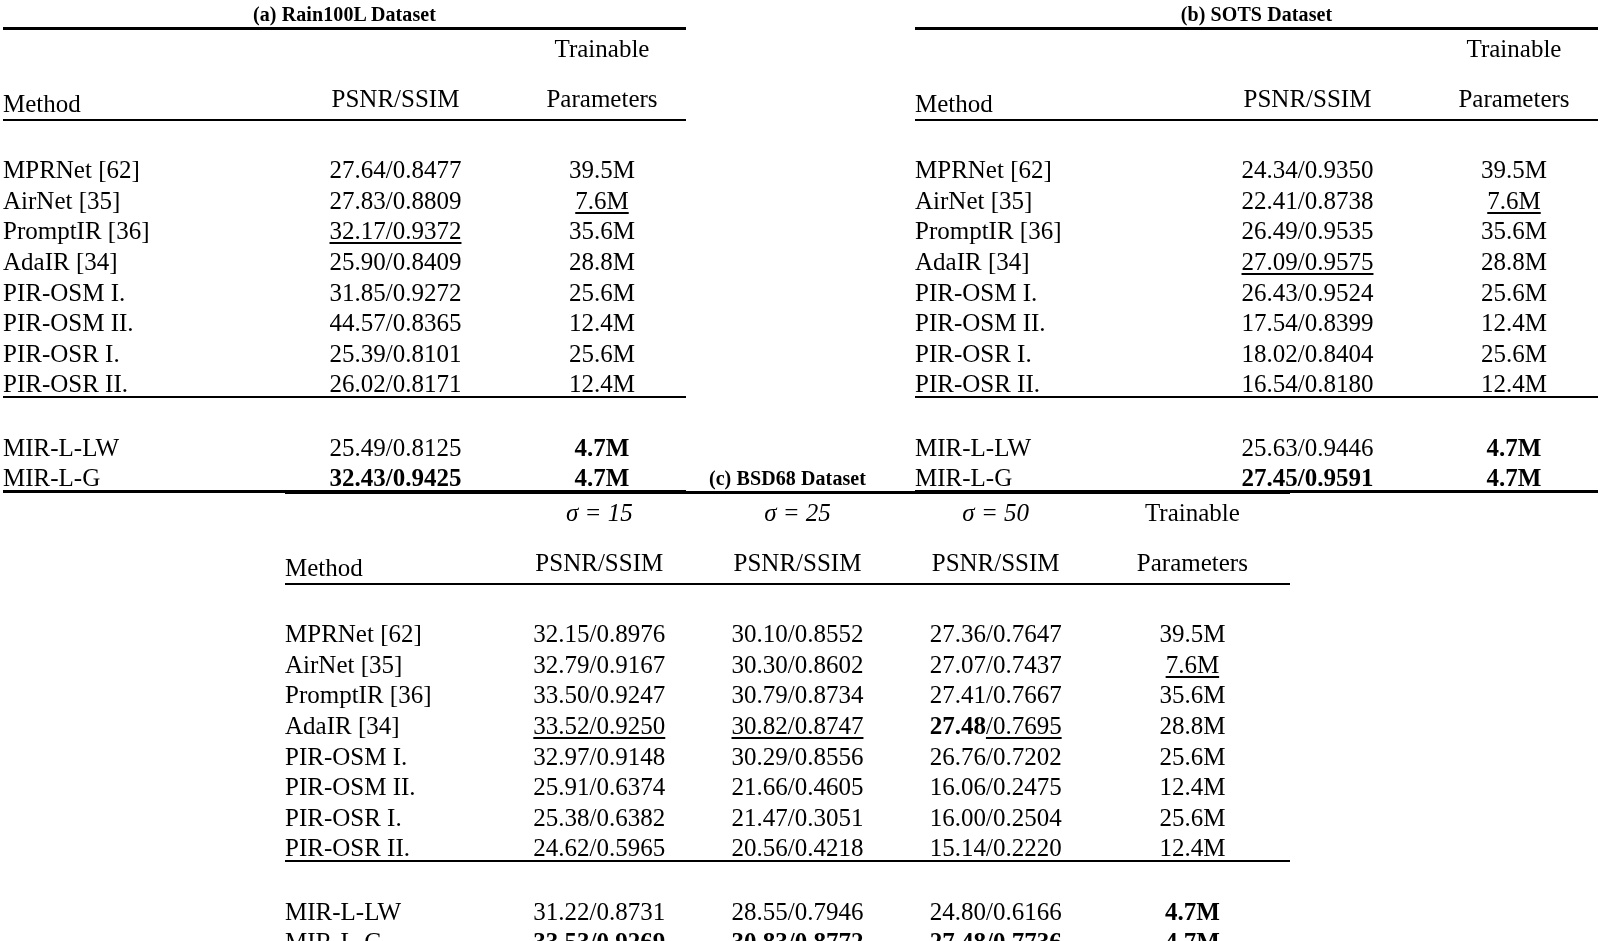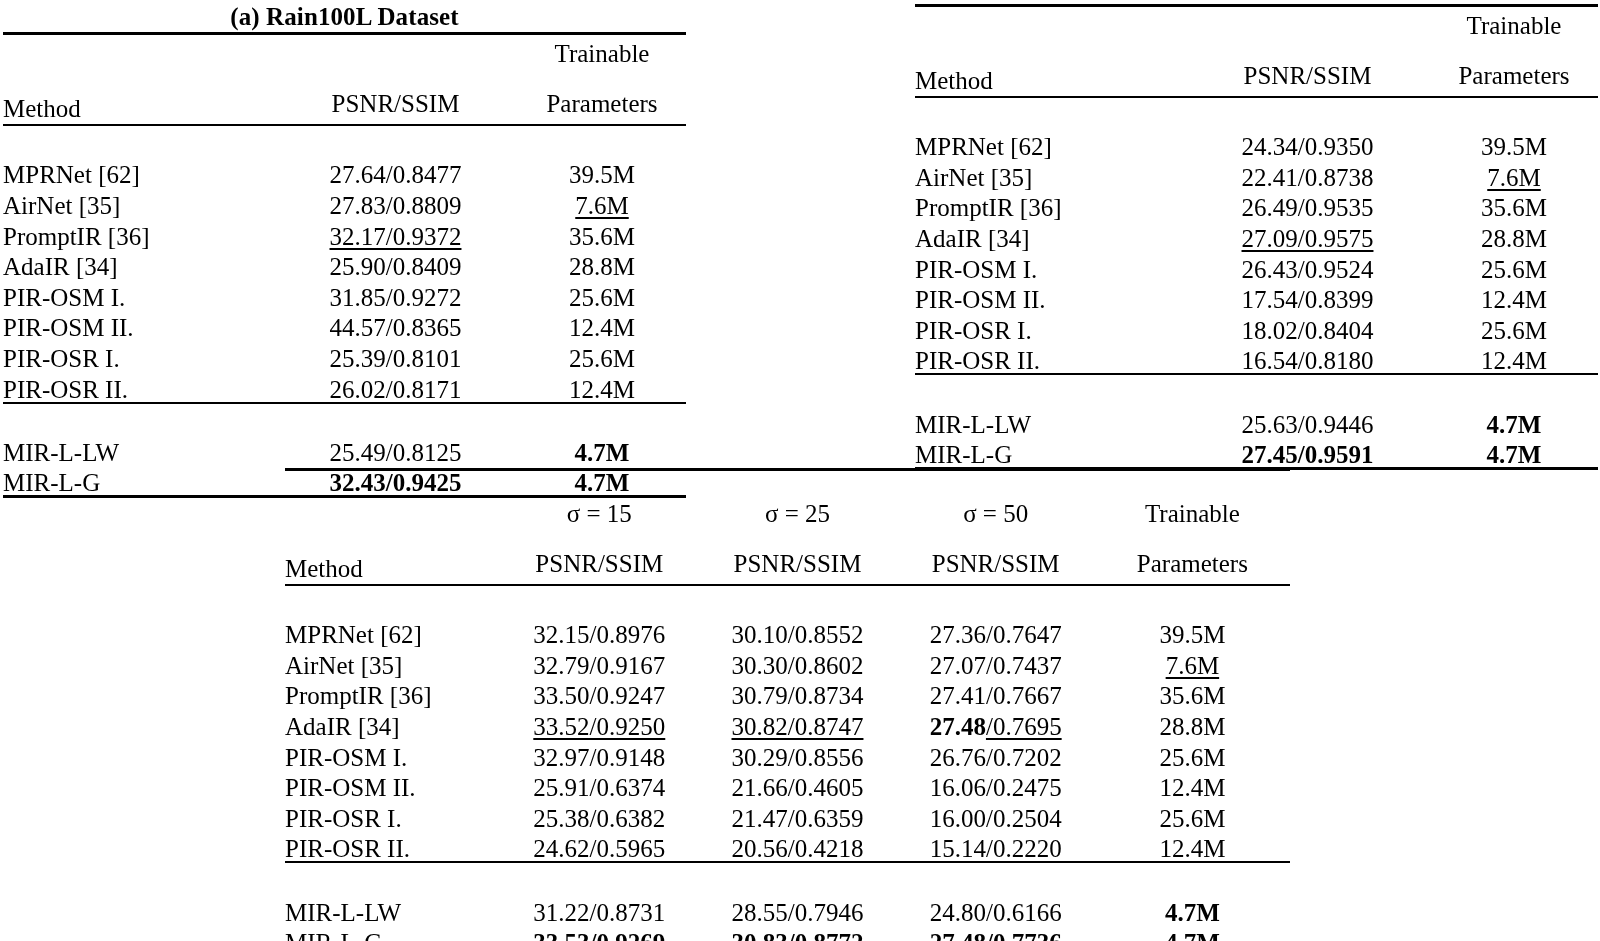--- a/index.html
+++ b/index.html
@@ -22,21 +22,21 @@
     height: 941px;
   }
 
   
   .tbl-block {
     position: absolute;
   }
   .tbl-caption {
     text-align: center;
     font-weight: bold;
-    font-size: 25px;
+    font-size: 20px;
     line-height: 1.05;
     letter-spacing: 0.1px;
     padding-bottom: 2px;
     white-space: nowrap;
   }
   table.tbl {
     border-collapse: collapse;
     width: 100%;
     font-size: 25px;
     line-height: 1.0;
@@ -71,21 +71,21 @@
     padding-top: 0px;
   }
   table.tbl tbody.hdr-rows td {
     padding-top: 6px;
     padding-bottom: 8px;
   }
 
   .b { font-weight: bold; }
   .u { text-decoration: underline; text-underline-offset: 2.5px; text-decoration-thickness: 1.6px; }
 
-  .sig { font-family: "Liberation Serif","DejaVu Serif",serif; margin-top: 24px; }
+  .sig { font-style: italic; font-family: "Liberation Serif","DejaVu Serif",serif; }
 
   
   #table-a { left: 3px; top: 4px; width: 683px; }
   #table-a col.col-method { width: 270px; }
   #table-a col.col-psnr   { width: 245px; }
   #table-a col.col-param  { width: 168px; }
 
   
   #table-b { left: 915px; top: 4px; width: 683px; }
   #table-b col.col-method { width: 270px; }
@@ -189,20 +189,21 @@
         <tr class="rule-bot spacer-row-sm">
             <td></td>
             <td></td>
             <td></td>
           </tr>
       </tbody>
     </table>
   </div>
 
   <div class="tbl-block" id="table-b">
+    <div class="tbl-caption">(b)  SOTS Dataset</div>
     <table class="tbl">
       <colgroup>
         <col class="col-method">
           <col class="col-psnr">
           <col class="col-param">
       </colgroup>
       <tbody class="hdr-rows">
         <tr class="rule-top">
           <td class="hdr-method">Method</td>
           <td class="hdr-center">PSNR/SSIM</td>
@@ -280,20 +281,21 @@
         <tr class="rule-bot spacer-row-sm">
             <td></td>
             <td></td>
             <td></td>
           </tr>
       </tbody>
     </table>
   </div>
 
   <div class="tbl-block" id="table-c">
+    <div class="tbl-caption">(c)  BSD68 Dataset</div>
     <table class="tbl">
       <colgroup>
         <col class="col-method">
           <col class="col-s">
           <col class="col-s">
           <col class="col-s">
           <col class="col-param">
       </colgroup>
       <tbody class="hdr-rows">
         <tr class="rule-top">
@@ -363,21 +365,21 @@
         <tr>
           <td class="c-method">PIR-OSM II.</td>
           <td class="c-val"><span>25.91/0.6374</span></td>
           <td class="c-val"><span>21.66/0.4605</span></td>
           <td class="c-val"><span>16.06/0.2475</span></td>
           <td class="c-val"><span>12.4M</span></td>
         </tr>
         <tr>
           <td class="c-method">PIR-OSR I.</td>
           <td class="c-val"><span>25.38/0.6382</span></td>
-          <td class="c-val"><span>21.47/0.6359</span></td>
+          <td class="c-val"><span>21.47/0.3051</span></td>
           <td class="c-val"><span>16.00/0.2504</span></td>
           <td class="c-val"><span>25.6M</span></td>
         </tr>
         <tr>
           <td class="c-method">PIR-OSR II.</td>
           <td class="c-val"><span>24.62/0.5965</span></td>
           <td class="c-val"><span>20.56/0.4218</span></td>
           <td class="c-val"><span>15.14/0.2220</span></td>
           <td class="c-val"><span>12.4M</span></td>
         </tr>

